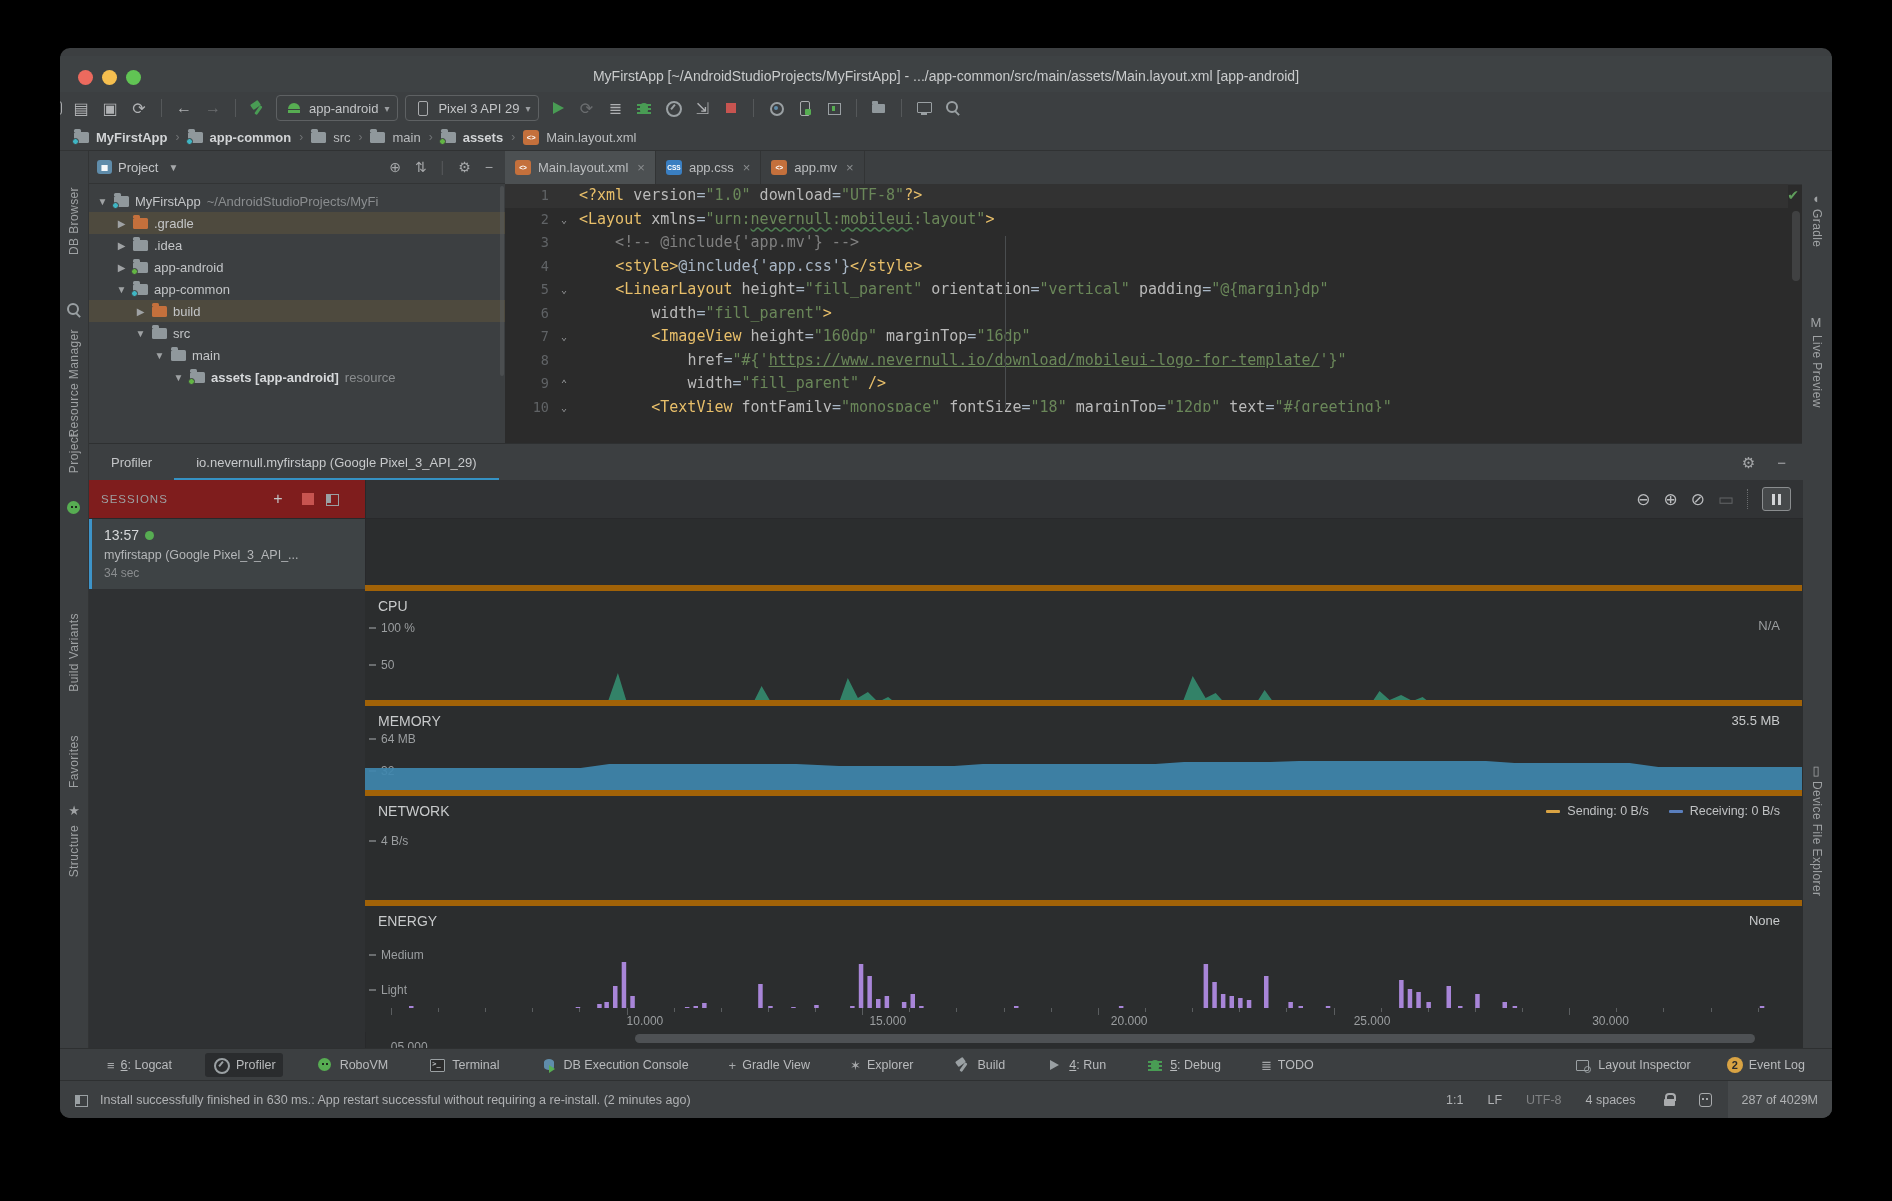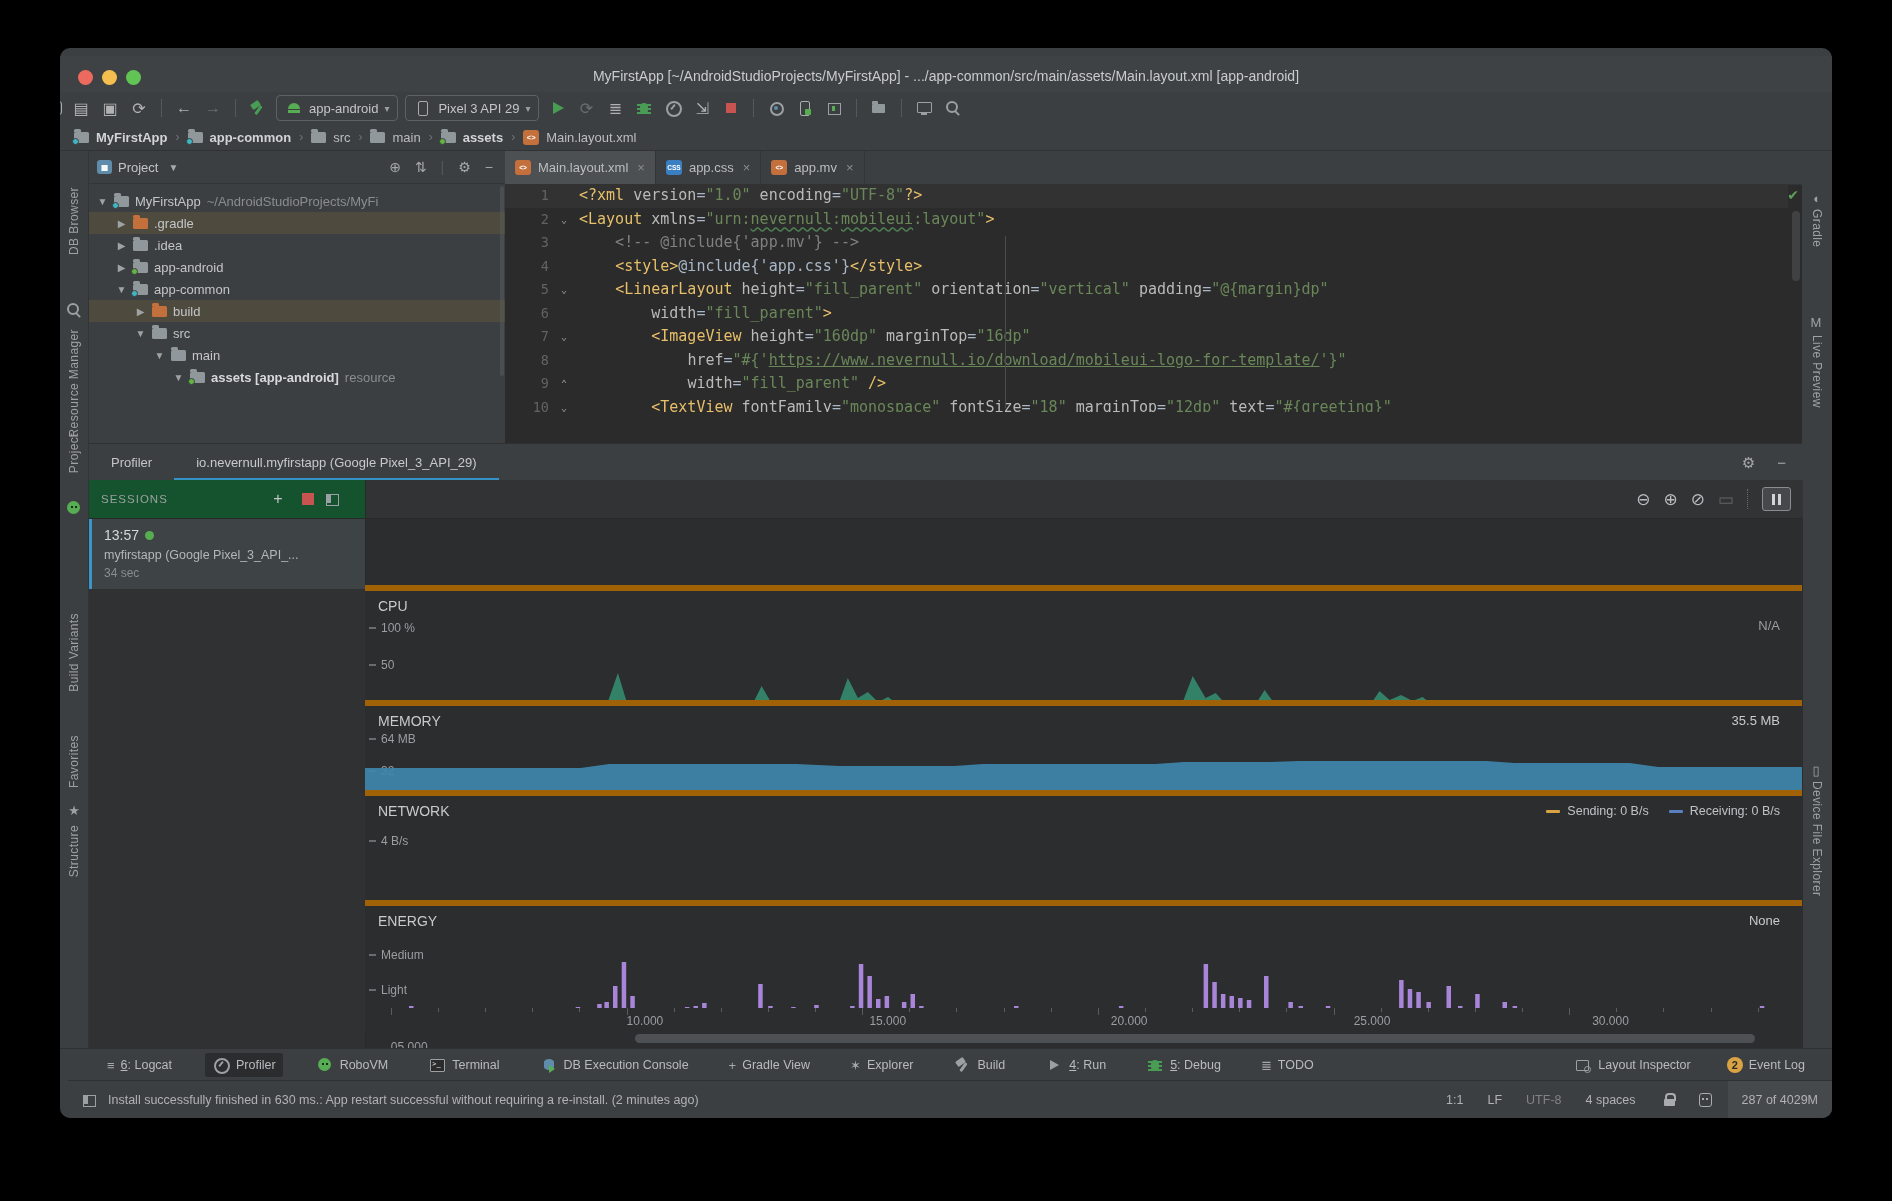--- a/index.html
+++ b/index.html
@@ -107,21 +107,21 @@
   .tk-w{color:#6a8759;text-decoration:underline wavy #4e8052;text-underline-offset:3px;}
   .ed-check{position:absolute;right:3px;top:36px;color:#5f9e5c;font-size:14px;}
   .ed-scroll{position:absolute;right:2px;top:60px;width:8px;height:70px;background:#5a5d5f;border-radius:4px;opacity:.45;}
   
   .ptabrow{left:29px;top:395px;right:30px;height:37px;background:#3c3f41;border-top:1px solid #2e3031;display:flex;align-items:center;}
   .ptitle{color:#c3c5c7;margin-left:22px;}
   .ptab{position:relative;height:100%;display:flex;align-items:center;padding:0 26px;color:#c7c9cb;margin-left:18px;}
   .ptab::after{content:"";position:absolute;left:4px;right:4px;bottom:0;height:3px;background:#3592c4;}
   .ptr-icons{margin-left:auto;display:flex;gap:22px;margin-right:16px;color:#a6a8aa;font-size:15px;}
   .pbody-left{left:29px;top:432px;width:276px;height:568px;background:#2f3133;}
-  .sess-head{height:38px;background:#14532d;border-bottom:1px solid #28292b;display:flex;align-items:center;padding:0 12px;gap:0;}
+  .sess-head{height:38px;background:#7f1d1d;border-bottom:1px solid #28292b;display:flex;align-items:center;padding:0 12px;gap:0;}
   .sess-title{font-size:11.5px;letter-spacing:1px;color:#9da0a2;}
   .sess-head .spring{flex:1;}
   .sess-btn{width:30px;text-align:center;color:#c3c5c7;font-size:16px;}
   .stop-sq{width:12px;height:12px;background:#c75450;display:inline-block;margin:0 9px;}
   .sess-card{position:relative;background:#3e4345;border-left:3px solid #3d94c9;padding:8px 10px 9px 12px;}
   .sess-time{color:#d6d8da;font-size:14px;}
   .gdot{display:inline-block;width:9px;height:9px;border-radius:50%;background:#57ad52;margin-left:6px;}
   .sess-name{color:#b4b6b8;font-size:12.5px;margin-top:5px;white-space:nowrap;overflow:hidden;}
   .sess-dur{color:#8a8d8f;font-size:12px;margin-top:4px;}
   .pbody-right{left:305px;top:432px;width:1437px;height:568px;background:#2b2d2e;border-left:1px solid #28292b;}
@@ -147,21 +147,21 @@
   .axtick{position:absolute;top:0;width:1px;background:#5a5d5f;}
   .hscroll{position:absolute;height:9px;border-radius:5px;background:#55585a;opacity:.85;}
   
   .bbar{left:0;right:0;top:1000px;height:32px;background:#3c3f41;border-top:1px solid #2e3031;display:flex;align-items:center;padding:0 20px 0 40px;}
   .bitem{display:flex;align-items:center;gap:6px;margin-right:26px;color:#b8babc;font-size:12.5px;white-space:nowrap;padding:3px 7px;border-radius:3px;}
   .bitem.active{background:#2a2c2e;}
   .bitem .gi{font-size:13px;color:#a6a8aa;}
   .bbar .spring{flex:1;}
   .badge2{width:16px;height:16px;border-radius:50%;background:#d9a343;color:#2b2b2b;font:bold 11px "Liberation Sans",sans-serif;display:inline-flex;align-items:center;justify-content:center;}
   
-  .sbar{left:8px;right:0;top:1032px;height:38px;background:#3c3f41;border-top:1px solid #2e3031;display:flex;align-items:center;padding-left:12px;color:#b0b2b4;font-size:12.5px;}
+  .sbar{left:0;right:0;top:1032px;height:38px;background:#3c3f41;border-top:1px solid #2e3031;display:flex;align-items:center;padding-left:12px;color:#b0b2b4;font-size:12.5px;}
   .smsg{margin-left:10px;}
   .sbar .spring{flex:1;}
   .sitem{margin-right:24px;white-space:nowrap;}
   .sitem.dim{color:#808284;}
   .memwidget{height:100%;display:flex;align-items:center;padding:0 14px;background:#46494b;}
 </style>
 </head>
 <body>
 
 <div class="win">
@@ -381,21 +381,21 @@
           <span>app.css</span>
           <span class="x">×</span>
         </span>
         <span class="tab">
           <span class="fbadge" style="background: rgb(196, 112, 60); font-size: 6.5px;">&lt;&gt;</span>
           <span>app.mv</span>
           <span class="x">×</span>
         </span>
       </div>
     <div class="codewrap" id="code">
-        <div class="cline cur"><span class="ln">1</span><span class="fold"></span><span><span class="tk-t">&lt;?xml</span><span class="tk-a"> version</span><span class="tk-p">=</span><span class="tk-s">"1.0"</span><span class="tk-a"> encoding</span><span class="tk-p">=</span><span class="tk-s">"UTF-8"</span><span class="tk-t">?&gt;</span></span></div>
+        <div class="cline cur"><span class="ln">1</span><span class="fold"></span><span><span class="tk-t">&lt;?xml</span><span class="tk-a"> version</span><span class="tk-p">=</span><span class="tk-s">"1.0"</span><span class="tk-a"> download</span><span class="tk-p">=</span><span class="tk-s">"UTF-8"</span><span class="tk-t">?&gt;</span></span></div>
         <div class="cline"><span class="ln">2</span><span class="fold">⌄</span><span><span class="tk-t">&lt;Layout</span><span class="tk-a"> xmlns</span><span class="tk-p">=</span><span class="tk-s">"urn:</span><span class="tk-w">nevernull</span><span class="tk-s">:</span><span class="tk-w">mobileui</span><span class="tk-s">:layout"</span><span class="tk-t">&gt;</span></span></div>
         <div class="cline"><span class="ln">3</span><span class="fold"></span><span><span class="tk-c">    &lt;!-- @include{'app.mv'} --&gt;</span></span></div>
         <div class="cline"><span class="ln">4</span><span class="fold"></span><span><span class="tk-p">    </span><span class="tk-t">&lt;style&gt;</span><span class="tk-p">@include{'app.css'}</span><span class="tk-t">&lt;/style&gt;</span></span></div>
         <div class="cline"><span class="ln">5</span><span class="fold">⌄</span><span><span class="tk-p">    </span><span class="tk-t">&lt;LinearLayout</span><span class="tk-a"> height</span><span class="tk-p">=</span><span class="tk-s">"fill_parent"</span><span class="tk-a"> orientation</span><span class="tk-p">=</span><span class="tk-s">"vertical"</span><span class="tk-a"> padding</span><span class="tk-p">=</span><span class="tk-s">"@{margin}dp"</span></span></div>
         <div class="cline"><span class="ln">6</span><span class="fold"></span><span><span class="tk-p">        </span><span class="tk-a">width</span><span class="tk-p">=</span><span class="tk-s">"fill_parent"</span><span class="tk-t">&gt;</span></span></div>
         <div class="cline"><span class="ln">7</span><span class="fold">⌄</span><span><span class="tk-p">        </span><span class="tk-t">&lt;ImageView</span><span class="tk-a"> height</span><span class="tk-p">=</span><span class="tk-s">"160dp"</span><span class="tk-a"> marginTop</span><span class="tk-p">=</span><span class="tk-s">"16dp"</span></span></div>
         <div class="cline"><span class="ln">8</span><span class="fold"></span><span><span class="tk-p">            </span><span class="tk-a">href</span><span class="tk-p">=</span><span class="tk-s">"#{'</span><span class="tk-l">https://www.nevernull.io/download/mobileui-logo-for-template/</span><span class="tk-s">'}"</span></span></div>
         <div class="cline"><span class="ln">9</span><span class="fold">⌃</span><span><span class="tk-p">            </span><span class="tk-a">width</span><span class="tk-p">=</span><span class="tk-s">"fill_parent"</span><span class="tk-t"> /&gt;</span></span></div>
         <div class="cline"><span class="ln">10</span><span class="fold">⌄</span><span><span class="tk-p">        </span><span class="tk-t">&lt;TextView</span><span class="tk-a"> fontFamily</span><span class="tk-p">=</span><span class="tk-s">"monospace"</span><span class="tk-a"> fontSize</span><span class="tk-p">=</span><span class="tk-s">"18"</span><span class="tk-a"> marginTop</span><span class="tk-p">=</span><span class="tk-s">"12dp"</span><span class="tk-a"> text</span><span class="tk-p">=</span><span class="tk-s">"#{greeting}"</span></span></div>
       </div>

